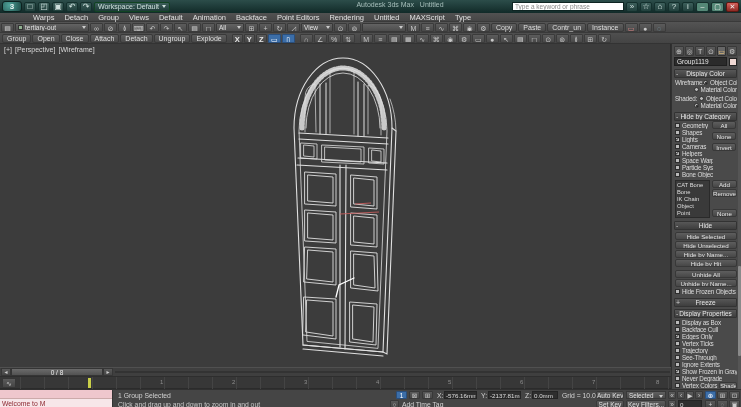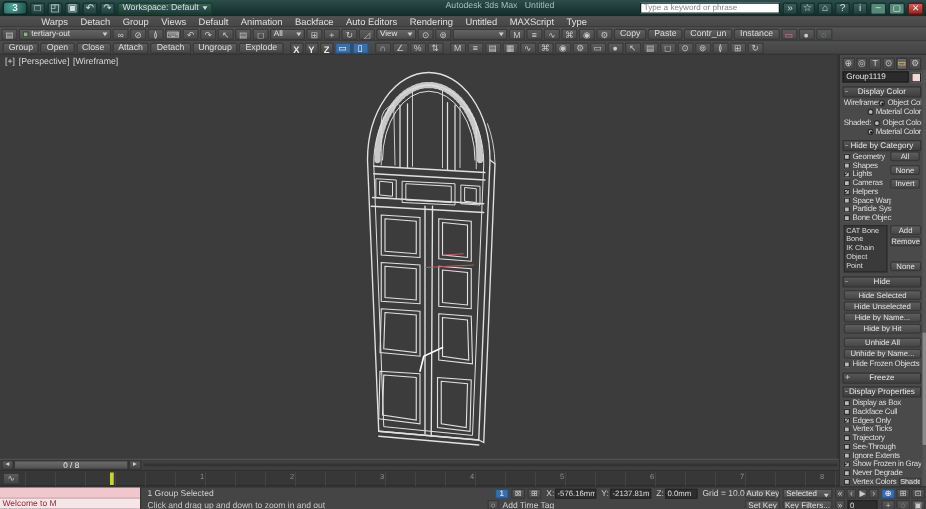--- a/index.html
+++ b/index.html
@@ -113,21 +113,21 @@
   </div>
 
   <div id="menubar">
     <span class="menu">Warps</span>
     <span class="menu">Detach</span>
     <span class="menu">Group</span>
     <span class="menu">Views</span>
     <span class="menu">Default</span>
     <span class="menu">Animation</span>
     <span class="menu">Backface</span>
-    <span class="menu">Auto Editors</span>
+    <span class="menu">Point Editors</span>
     <span class="menu">Rendering</span>
     <span class="menu">Untitled</span>
     <span class="menu">MAXScript</span>
     <span class="menu">Type</span>
   </div>
 
   <div id="tb2">
     <span class="ic">▤</span>
     <div class="combo" style="width:74px">
       <span class="chip"></span>

